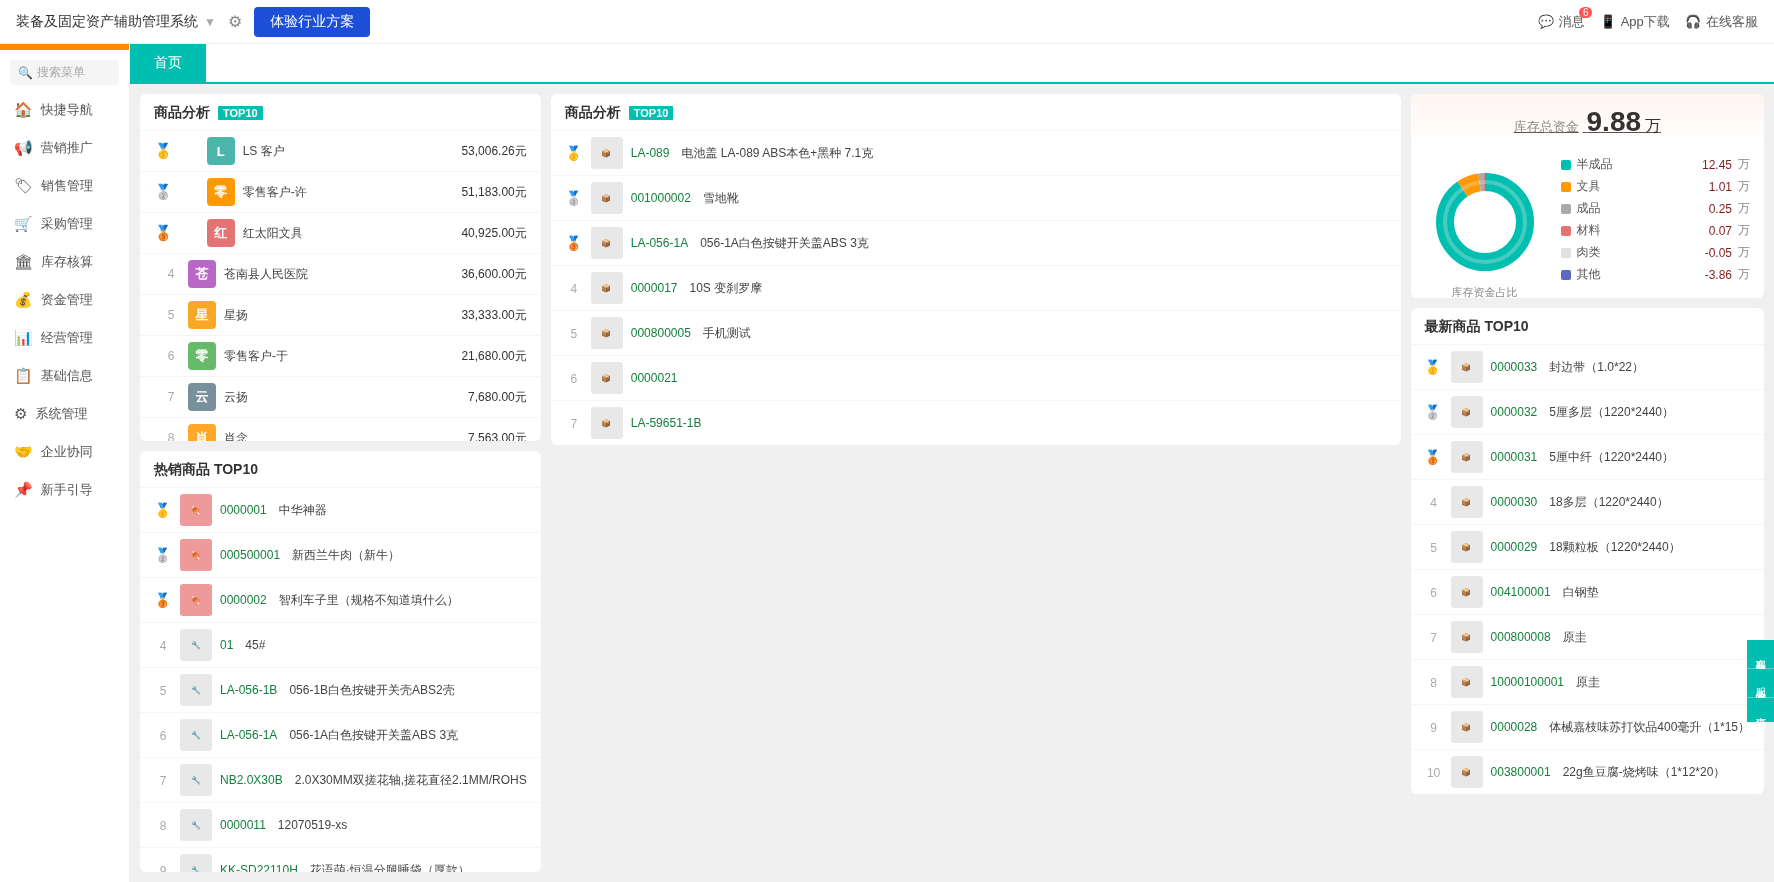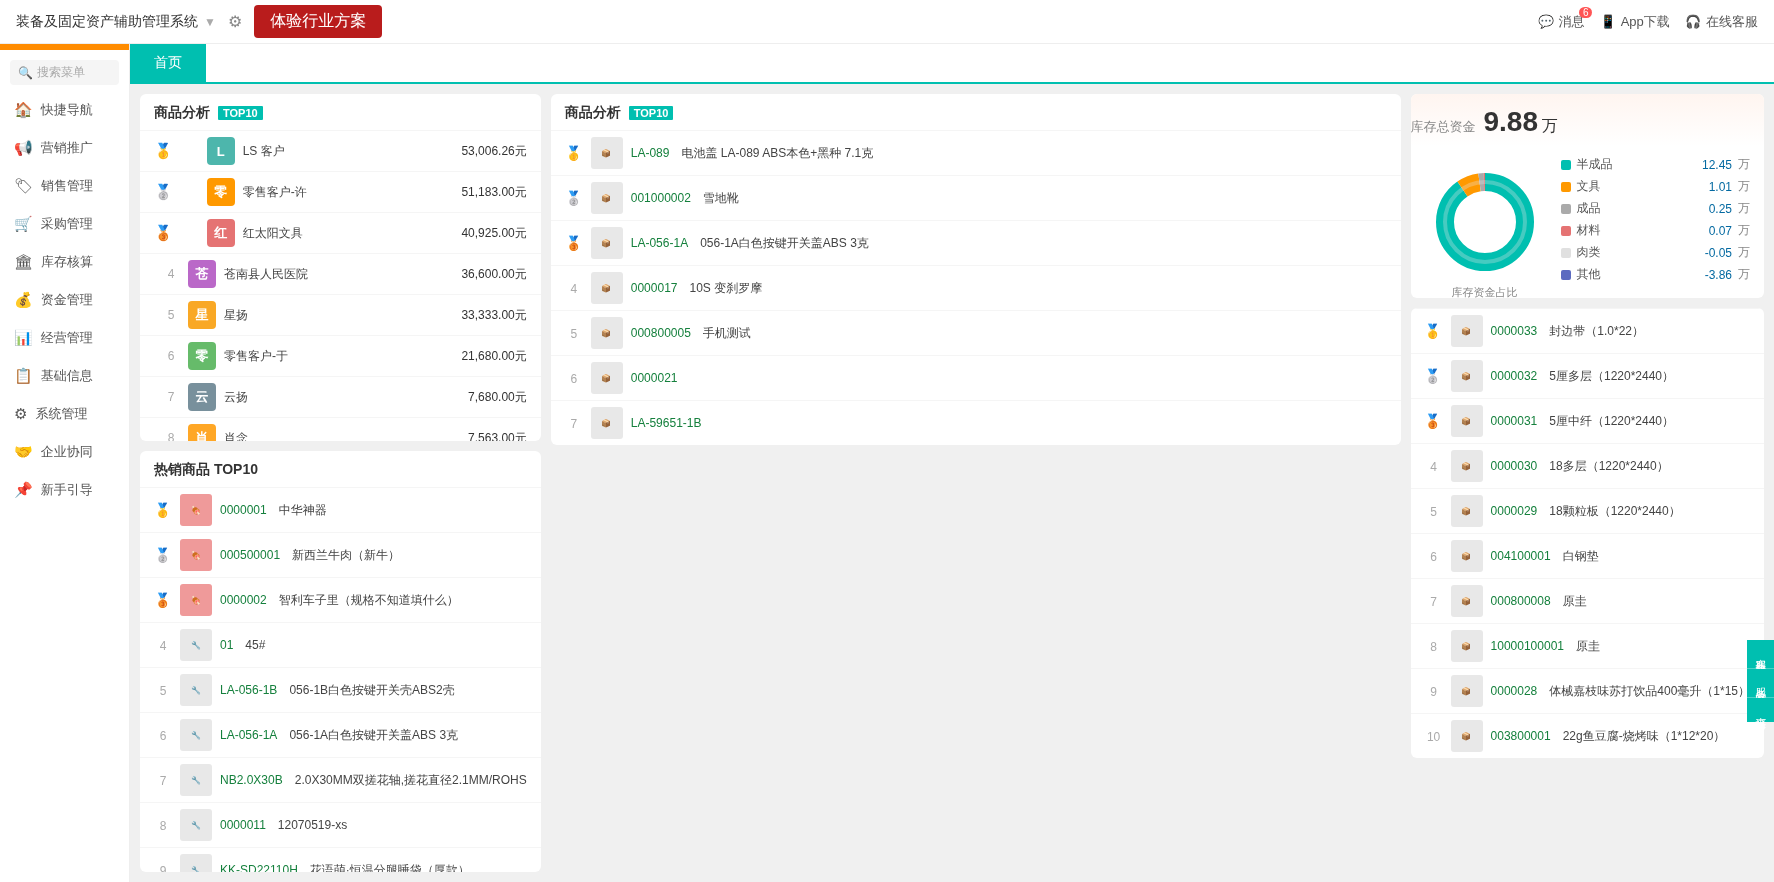--- a/index.html
+++ b/index.html
@@ -7,21 +7,21 @@
 
     
     .header {
       display: flex; align-items: center; height: 44px;
       background: #fff; border-bottom: 1px solid #eee;
       padding: 0 16px; gap: 12px; position: fixed; top: 0; left: 0; right: 0; z-index: 100;
     }
     .header-dropdown { display: flex; align-items: center; gap: 6px; font-size: 14px; color: #333; cursor: pointer; }
     .header-dropdown .arrow { color: #aaa; font-size: 12px; }
     .header-gear { color: #888; font-size: 16px; cursor: pointer; }
-    .header-trial-btn { background: #b91c1c; color: #fff; border: none; border-radius: 4px; padding: 6px 16px; font-size: 16px; cursor: pointer; }
+    .header-trial-btn { background: #1d4ed8; color: #fff; border: none; border-radius: 4px; padding: 6px 16px; font-size: 14px; cursor: pointer; }
     .header-right { margin-left: auto; display: flex; align-items: center; gap: 16px; color: #555; font-size: 13px; }
     .header-right-item { display: flex; align-items: center; gap: 4px; cursor: pointer; position: relative; }
     .badge { background: #f55; color: #fff; border-radius: 10px; font-size: 10px; padding: 0 4px; position: absolute; top: -6px; right: -8px; }
 
     
     .sidebar {
       position: fixed; top: 0; left: 0; bottom: 0; width: 130px;
       background: #fff; border-right: 1px solid #eee;
       display: flex; flex-direction: column; padding-top: 50px; z-index: 99;
     }
@@ -101,35 +101,36 @@
     .prod-row {
       display: flex; align-items: center; padding: 6px 14px; gap: 8px;
       border-top: 1px solid #f5f5f5;
     }
     .prod-img { width: 32px; height: 32px; background: #e0e0e0; border-radius: 3px; display: flex; align-items: center; justify-content: center; color: #bbb; font-size: 10px; flex-shrink: 0; }
     .prod-code { font-size: 12px; color: #15803d; margin-right: 4px; white-space: nowrap; }
     .prod-name { font-size: 12px; color: #444; flex: 1; overflow: hidden; text-overflow: ellipsis; white-space: nowrap; }
 
     
     .inv-total {
-      text-align: left; padding: 12px 0 8px;
+      text-align: center; padding: 12px 0 8px;
       font-size: 14px; color: #555;
       background: linear-gradient(to bottom, #fff5f0, #fff);
+      text-decoration: underline;
     }
     .inv-amount { font-size: 28px; font-weight: bold; color: #333; }
     .inv-unit { font-size: 16px; color: #333; }
 
     .donut-row { display: flex; align-items: center; padding: 10px 14px; gap: 16px; }
     .donut-wrap { position: relative; width: 120px; height: 120px; flex-shrink: 0; }
     .donut-label { position: absolute; bottom: -18px; left: 0; right: 0; text-align: center; font-size: 11px; color: #888; }
     .legend-list { flex: 1; font-size: 12px; }
     .legend-item { display: flex; align-items: center; gap: 6px; margin-bottom: 5px; justify-content: center; }
     .legend-dot { width: 10px; height: 10px; border-radius: 2px; flex-shrink: 0; }
     .legend-name { flex: 1; color: #555; }
-    .legend-val { color: #0369a1; font-weight: 500; }
+    .legend-val { color: #7f1d1d; font-weight: 500; }
     .legend-unit { color: #888; }
 
     
     ::-webkit-scrollbar { width: 5px; height: 5px; }
     ::-webkit-scrollbar-thumb { background: #ccc; border-radius: 3px; }
 
     
     .float-btns {
       position: fixed; right: 0; bottom: 160px;
       display: flex; flex-direction: column;
@@ -511,20 +512,23 @@
     <div class="legend-dot" style="background:#5c6bc0"></div>
     <span class="legend-name">其他</span>
     <span class="legend-val">-3.86</span>
     <span class="legend-unit">万</span>
   </div>
             </div>
         </div>
       </div>
 
       <div class="card">
+        <div class="card-title">
+          <span>最新商品 TOP10</span>
+        </div>
         <div id="new-prod-rows">
             <div class="prod-row">
     <span style="font-size:14px;width:18px;text-align:center;">🥇</span>
     <div class="prod-img-placeholder">
                 <span style="font-size:8px">📦</span>
               </div>
     <span class="prod-code">0000033</span>
     <span class="prod-name">封边带（1.0*22）</span>
   </div>
             <div class="prod-row">

